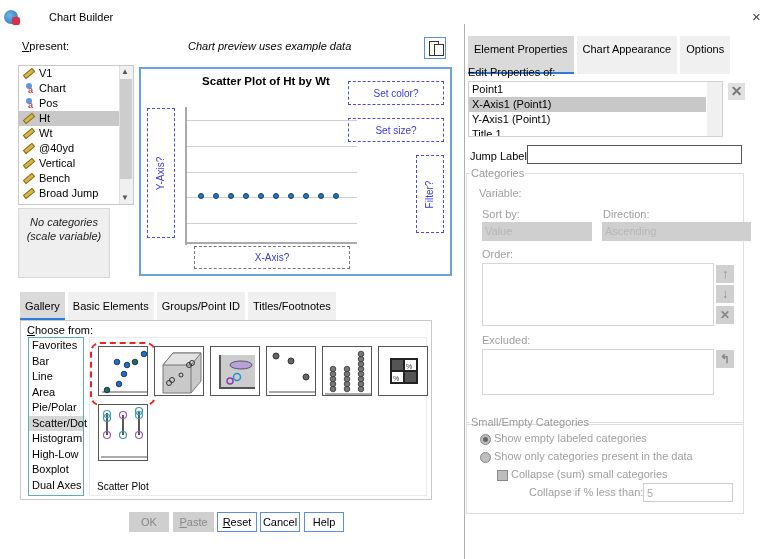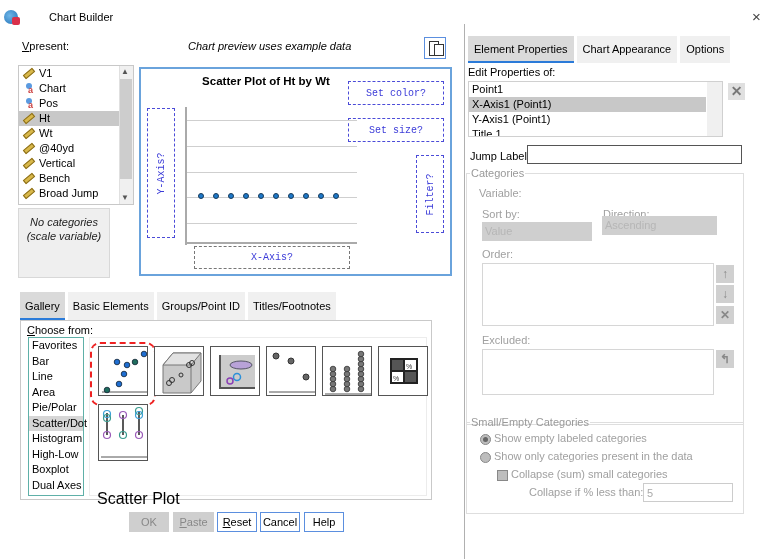--- a/index.html
+++ b/index.html
@@ -28,21 +28,21 @@
   .nominal::before { content: ""; position: absolute; left: 3px; top: 0; width: 6px; height: 6px; border-radius: 50%; background: #5a9ae0; }
   .nominal::after { content: "a"; position: absolute; left: 5px; top: 3px; font-size: 9px; font-weight: bold; color: #c44; line-height: 9px; }
   #var-scroll { left: 119px; top: 66px; width: 14px; height: 138px; background: #f0f0f0; border-left: 1px solid #e0e0e0; }
   #var-scroll-thumb { left: 120px; top: 79px; width: 12px; height: 100px; background: #cdcdcd; }
   .arrow-up, .arrow-down { position: absolute; left: 121px; font-size: 8px; color: #555; }
   #cat-box { left: 18px; top: 208px; width: 92px; height: 70px; background: #efefef; border: 1px solid #d8d8d8; text-align: center; padding-top: 6px; font-style: italic; font-size: 11px; line-height: 14px; color: #222; }
 
   
   #preview { left: 139px; top: 67px; width: 313px; height: 209px; border: 2px solid #6aa3dc; background: #fff; }
   #chart-title { left: 0; top: 6px; width: 250px; text-align: center; font-weight: bold; font-size: 11.5px; }
-  .drop { position: absolute; border: 1px dashed #4b4bd8; color: #3b3bd8; font-size: 10px; display: flex; align-items: center; justify-content: center; font-family: Liberation Mono, monospace; }
+  .drop { position: absolute; border: 1px dashed #4b4bd8; color: #3b3bd8; font-size: 10px; display: flex; align-items: center; justify-content: center; }
   #set-color { left: 207px; top: 12px; width: 96px; height: 24px; }
   #set-size { left: 207px; top: 49px; width: 96px; height: 24px; }
   #y-axis-drop { left: 6px; top: 39px; width: 28px; height: 130px; }
   #y-axis-drop span, #filter-drop span { transform: rotate(-90deg); white-space: nowrap; }
   #filter-drop { left: 275px; top: 86px; width: 28px; height: 78px; }
   #x-axis-drop { left: 53px; top: 177px; width: 156px; height: 23px; border-color: #777; }
   #plot-area { left: 44px; top: 30px; width: 172px; height: 146px; }
   #plot-yaxis { left: 0; top: 8px; width: 2px; height: 138px; background: #aaa; }
   .gridline { position: absolute; left: 2px; width: 170px; height: 1px; background: #cfcfcf; }
   #plot-xaxis { left: 0; top: 143px; width: 172px; height: 2px; background: #aaa; }
@@ -54,30 +54,30 @@
   .tab { height: 28px; line-height: 28px; padding: 0 5px; background: #f0f0f0; margin-right: 3px; font-size: 11px; border-bottom: 3px solid transparent; }
   .tab.active { background: #dadada; border-bottom: 2px solid #2b7bd9; }
   #gallery-panel { left: 20px; top: 320px; width: 412px; height: 180px; border: 1px solid #c9c9c9; background: #fff; }
   #choose-label { left: 6px; top: 3px; font-size: 11px; }
   #chart-types { left: 7px; top: 16px; width: 56px; height: 159px; border: 1px solid #5fb0a8; }
   .ctype { height: 15.5px; line-height: 15.5px; padding-left: 3px; font-size: 11px; white-space: nowrap; }
   .ctype.sel { background: #d6d6d6; }
   #thumbs-area { left: 68px; top: 16px; width: 338px; height: 159px; border: 1px solid #ececec; }
   .thumb { position: absolute; width: 50px; height: 50px; border: 1px solid #555; background: #fff; overflow: hidden; }
   #selected-ring { position: absolute; left: 0; top: 4px; width: 66px; height: 64px; border: 2.5px dashed #e22; border-radius: 10px; }
-  #scatter-label { left: 7px; top: 152px; font-size: 16px; }
+  #scatter-label { left: 7px; top: 143px; font-size: 10px; }
 
   
   .btn { position: absolute; top: 512px; height: 20px; line-height: 18px; text-align: center; font-size: 11px; border: 1px solid #5b8fdf; background: #fff; }
   .btn.dis { background: #cfcfcf; color: #888; border-color: #cfcfcf; }
 
   
   #divider { left: 464px; top: 24px; width: 1px; height: 535px; background: #b0b0b0; }
   #right-tabs { left: 468px; top: 36px; }
-  #right-tabs .tab { height: 27px; line-height: 27px; padding: 0 6px; }
+  #right-tabs .tab { height: 38px; line-height: 27px; padding: 0 6px; }
   #edit-props-label { left: 468px; top: 66px; font-size: 11px; }
   #props-list { left: 468px; top: 81px; width: 255px; height: 56px; border: 1px solid #d0d0d0; overflow: hidden; }
   .prop-item { height: 15px; line-height: 15px; padding-left: 3px; font-size: 11px; }
   .prop-item.sel { background: #c8c8c8; margin-right: 16px; }
   #props-scroll { left: 707px; top: 82px; width: 15px; height: 54px; background: #f0f0f0; }
   #props-delete { left: 728px; top: 83px; width: 17px; height: 17px; background: #e0e0e0; color: #777; font-size: 14px; line-height: 17px; text-align: center; font-weight: bold; }
   #axis-label-text { left: 470px; top: 150px; font-size: 11px; }
   #axis-label-input { left: 527px; top: 145px; width: 215px; height: 19px; border: 1px solid #555; background: #fff; }
 
   fieldset { position: absolute; border: 1px solid #dedede; }
@@ -338,21 +338,21 @@
 <div id="axis-label-text" class="abs">Jump Label:</div>
 <input id="axis-label-input" class="abs" type="text" value="" style="">
 
 <fieldset style="left:466px;top:167px;width:278px;height:258px">
   <legend>Categories</legend>
 </fieldset>
 <div class="abs gray" style="left:479px;top:187px">Variable:</div>
 <div class="abs gray" style="left:482px;top:208px">Sort by:</div>
 <div class="abs gray" style="left:603px;top:208px">Direction:</div>
 <div class="gray-box" style="left:482px;top:222px;width:110px">Value</div>
-<div class="gray-box" style="left:602px;top:216px;width:115px">Ascending</div>
+<div class="gray-box" style="left:602px;top:222px;width:149px">Ascending</div>
 <div class="abs gray" style="left:482px;top:248px">Order:</div>
 <div class="empty-list" style="left:482px;top:263px;width:232px;height:63px"></div>
 <div class="side-btn" style="left:716px;top:265px"><span>↑</span></div>
 <div class="side-btn" style="left:716px;top:285px"><span>↓</span></div>
 <div class="side-btn" style="left:716px;top:306px"><span>✕</span></div>
 <div class="abs gray" style="left:482px;top:334px">Excluded:</div>
 <div class="empty-list" style="left:482px;top:349px;width:232px;height:46px"></div>
 <div class="side-btn" style="left:716px;top:350px"><span>↰</span></div>
 
 <fieldset style="left:466px;top:416px;width:278px;height:98px">

